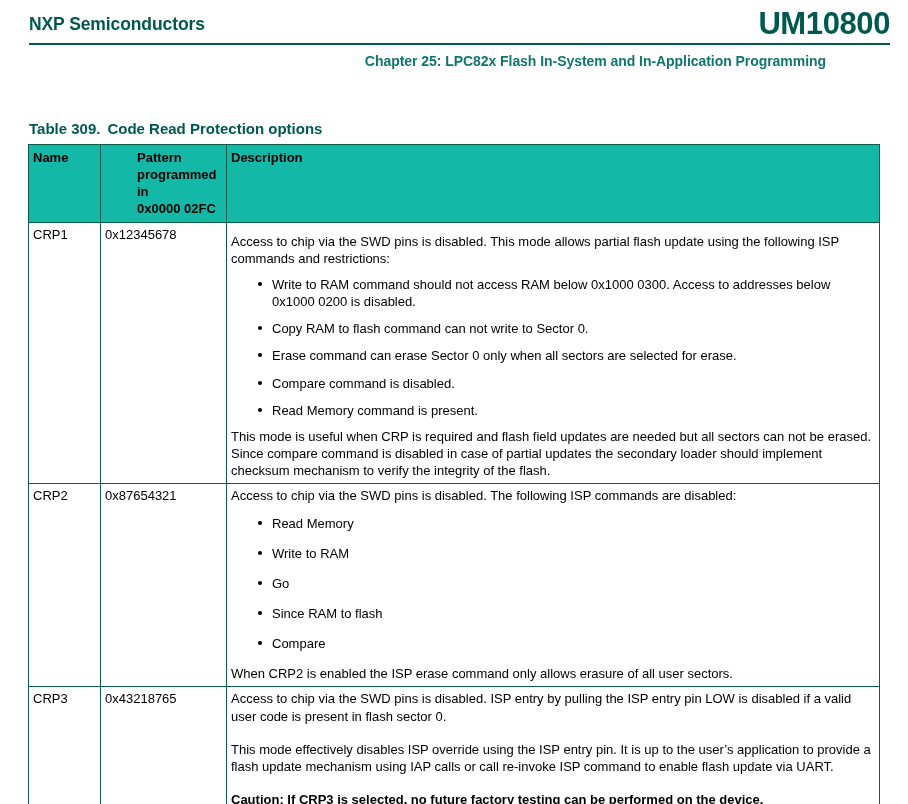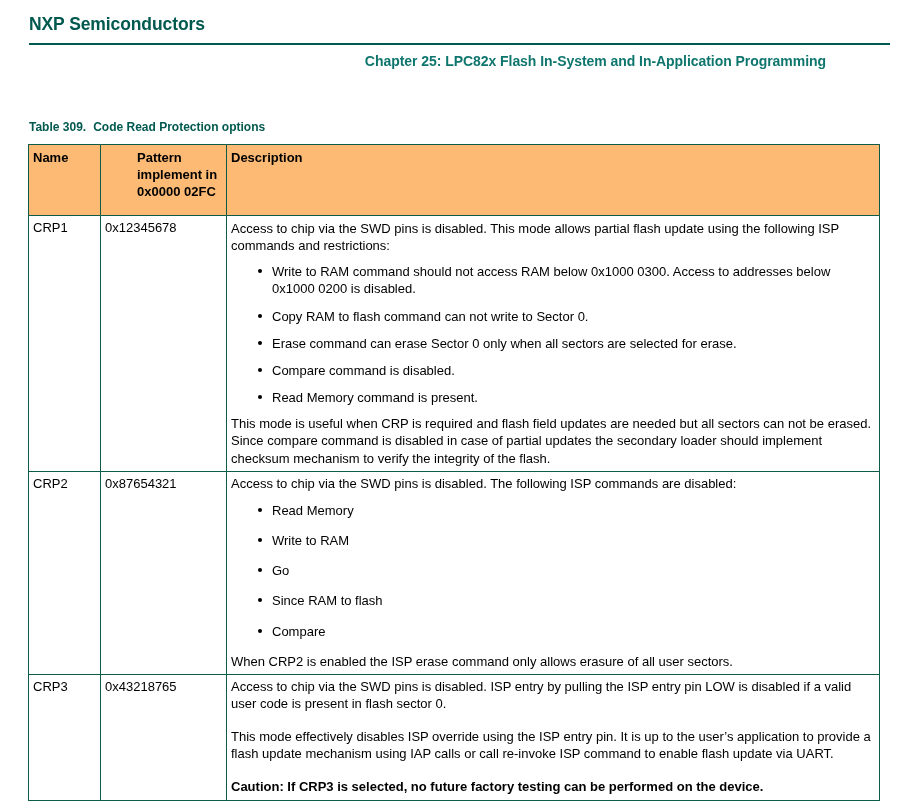--- a/index.html
+++ b/index.html
@@ -71,21 +71,21 @@
     letter-spacing: -0.05px;
     color: #0f766e;
     white-space: nowrap;
   }
 
   
   .table-caption {
     position: absolute;
     left: 29px;
     top: 120px;
-    font-size: 12px;
+    font-size: 15px;
     font-weight: bold;
     color: #00594f;
     white-space: nowrap;
   }
   .table-caption .cap-num { margin-right: 7px; }
 
   
   .crp-table {
     position: absolute;
     left: 28px;
@@ -101,21 +101,21 @@
   .crp-table col.c-desc  { width: 653px; }
 
   .crp-table th,
   .crp-table td {
     border: 1px solid #0d5c4a;
     vertical-align: top;
     padding: 3px 4px 4px 4px;
     text-align: left;
   }
   .crp-table thead th {
-    background: #fdba74;
+    background: #14b8a6;
     font-weight: bold;
     font-size: 13px;
     height: 62px;
     padding-top: 4px;
   }
   .crp-table thead th .hdr-line { display: block; padding-left: 32px; }
 
   .cell-name, .cell-pattern {
     white-space: nowrap;
     font-weight: normal;
@@ -147,49 +147,50 @@
     height: 4px;
     background: #000;
     border-radius: 50%;
   }
   .desc ul.tight-list { margin-top: 10px; margin-bottom: 4px; }
   .desc ul.tight-list li { margin-bottom: 13px; }
 
   .caution { font-weight: bold; }
 
   .row-noisp td { padding-bottom: 5px; }
-  .row-crp1 .desc > p:first-child { margin-top: 1px; }
+  .row-crp1 .desc > p:first-child { margin-top: 7px; }
 </style>
 </head>
 <body>
 
 <div class="page">
 
   <div class="doc-header">
     <div class="brand">NXP Semiconductors</div>
+    <div class="doc-id">UM10800</div>
   </div>
   <div class="header-rule"></div>
   <div class="chapter-line">Chapter 25: LPC82x Flash In-System and In-Application Programming</div>
 
   <div class="table-caption">
     <span class="cap-num">Table 309.</span><span>Code Read Protection options</span>
   </div>
 
   <table class="crp-table">
     <colgroup>
       <col class="c-name">
       <col class="c-patt">
       <col class="c-desc">
     </colgroup>
     <thead>
       <tr>
         <th>Name</th>
         <th>
           <span class="hdr-line">Pattern</span>
-          <span class="hdr-line">implement in</span>
+          <span class="hdr-line">programmed in</span>
           <span class="hdr-line">0x0000 02FC</span>
         </th>
         <th>Description</th>
       </tr>
     </thead>
     <tbody>
 
 
       <tr class="row-crp1">
         <td class="cell-name">CRP1</td>

